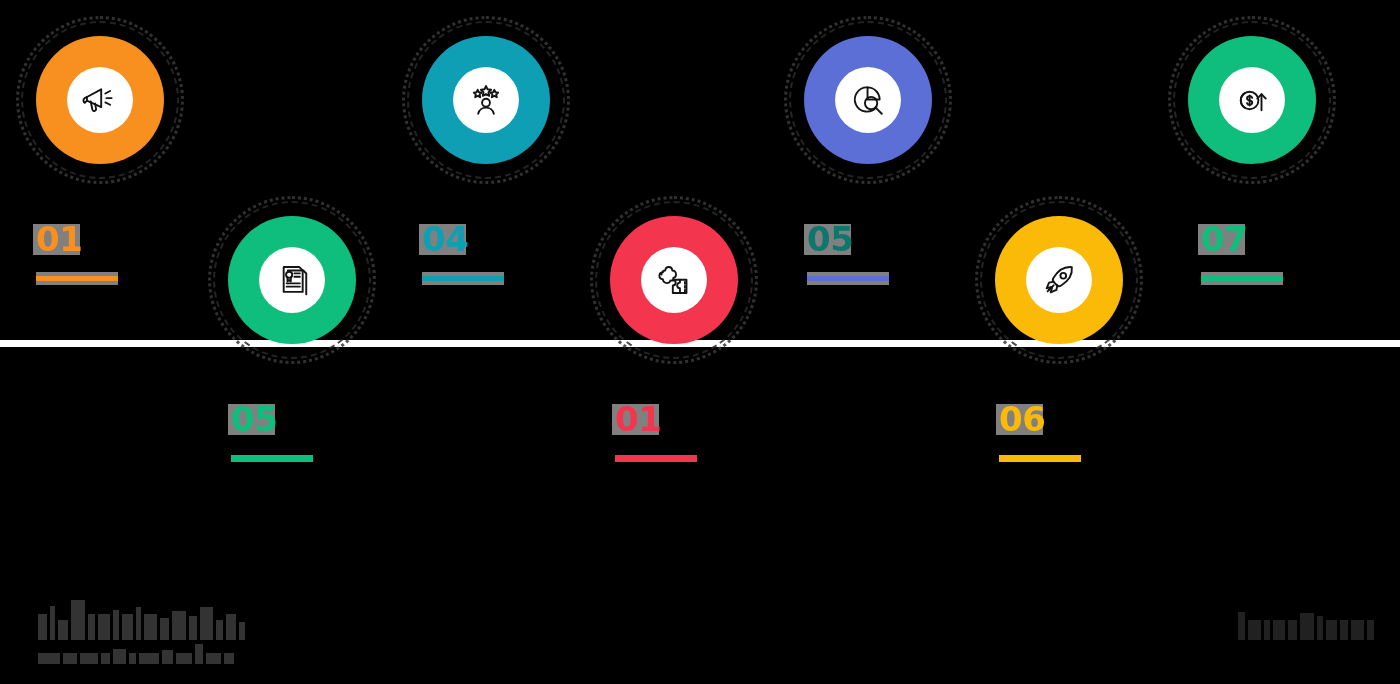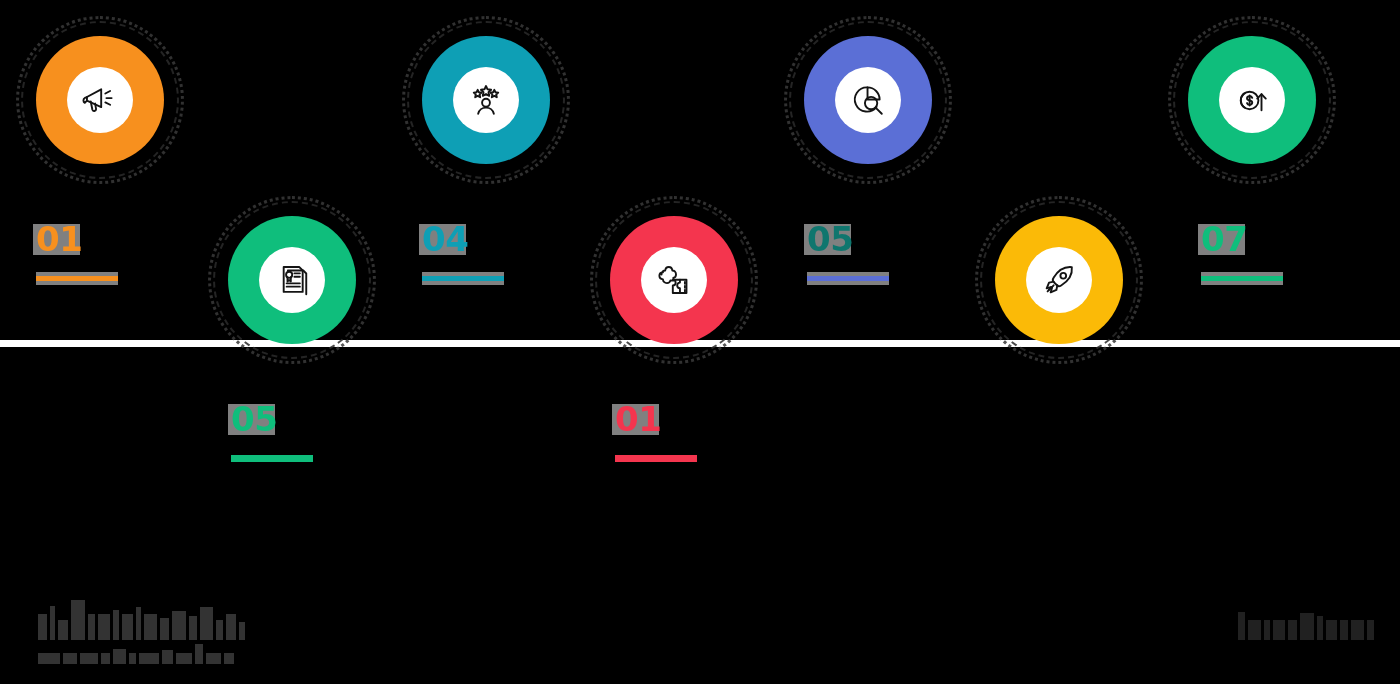--- a/index.html
+++ b/index.html
@@ -301,20 +301,29 @@
           <circle cx="19.6" cy="12.4" r="2.4"></circle>
           <path d="M11.6 17.4 L7.6 18.2 L5.6 23 L9.6 21.8"></path>
           <path d="M14.6 20.4 L13.8 24.4 L9 26.4 L10.2 22.4"></path>
           <path d="M11.5 20.5 L6.4 25.6"></path>
           <path d="M9.4 22.2 L7.4 24.2"></path>
         </svg>
       </div>
     </div>
   </div>
 
+  <div class="step-label" style="left:999px; top:402px;">
+    <div class="label-number-wrap">
+      <div class="label-number-plate"></div>
+      <div class="label-number" style="color:#FBBA07;">06</div>
+    </div>
+    <div class="label-rule no-plate">
+      <div class="rule-fill" style="background:#FBBA07; top:3px; height:7px;"></div>
+    </div>
+  </div>
 
   <div class="step-node" style="left:1168px; top:16px;">
     <div class="node-ring"></div>
     <div class="node-ring r2"></div>
     <div class="node-disc" style="background:#0FBE7C;">
       <div class="node-core">
         <svg viewBox="0 0 32 32">
           <circle cx="14" cy="16.4" r="7.4"></circle>
           <path d="M9.6 10.4 a7.4 7.4 0 0 0 0 12"></path>
           <path d="M14 12.2 V20.6"></path>

